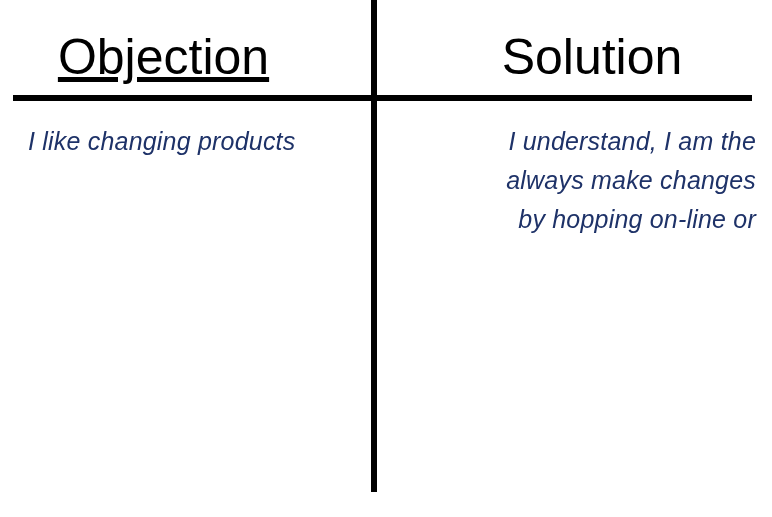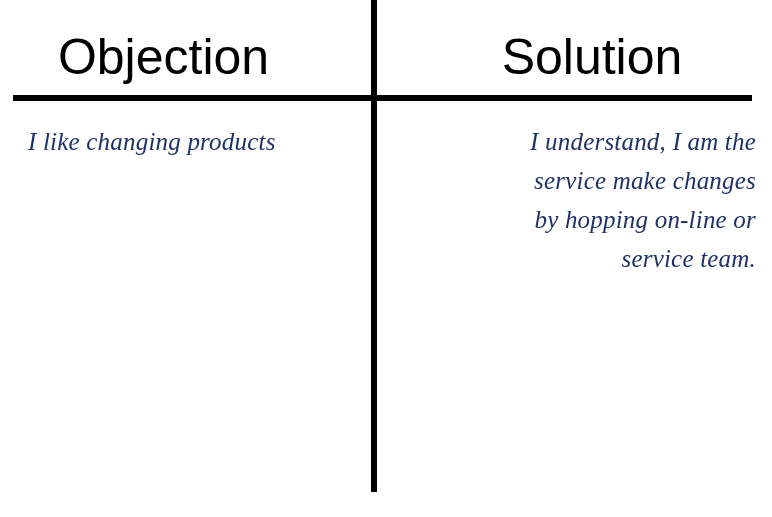--- a/index.html
+++ b/index.html
@@ -44,30 +44,31 @@
     font-family: "Liberation Sans", sans-serif;
     font-size: 50px;
     font-weight: 400;
     color: #000000;
     text-align: center;
     white-space: nowrap;
   }
   .header-objection {
     left: 0px;
     width: 327px;
+    text-decoration: underline;
   }
   .header-solution {
     left: 377px;
     width: 430px;
   }
 
   
   .cell-text {
     position: absolute;
-    font-family: Liberation Serif, serif;
+    font-family: Liberation Sans, sans-serif;
     font-style: italic;
     font-weight: 400;
     color: #1e3268;
     font-size: 25px;
     line-height: 39px;
     letter-spacing: 0.2px;
   }
   .cell-objection {
     left: 28px;
     top: 122px;
@@ -95,18 +96,17 @@
   <div class="rule-vertical"></div>
 
   <div class="header header-objection">Objection</div>
 
   <div class="header header-solution">Solution</div>
 
   <div class="cell-text cell-objection">I like changing products</div>
 
   <div class="cell-text cell-solution">
     <span class="line">I understand, I am the</span>
-    <span class="line">service make changes</span>
+    <span class="line">always make changes</span>
     <span class="line">by hopping on-line or</span>
-    <span class="line">service team.</span>
   </div>
 
 </div>
 
 </body></html>

